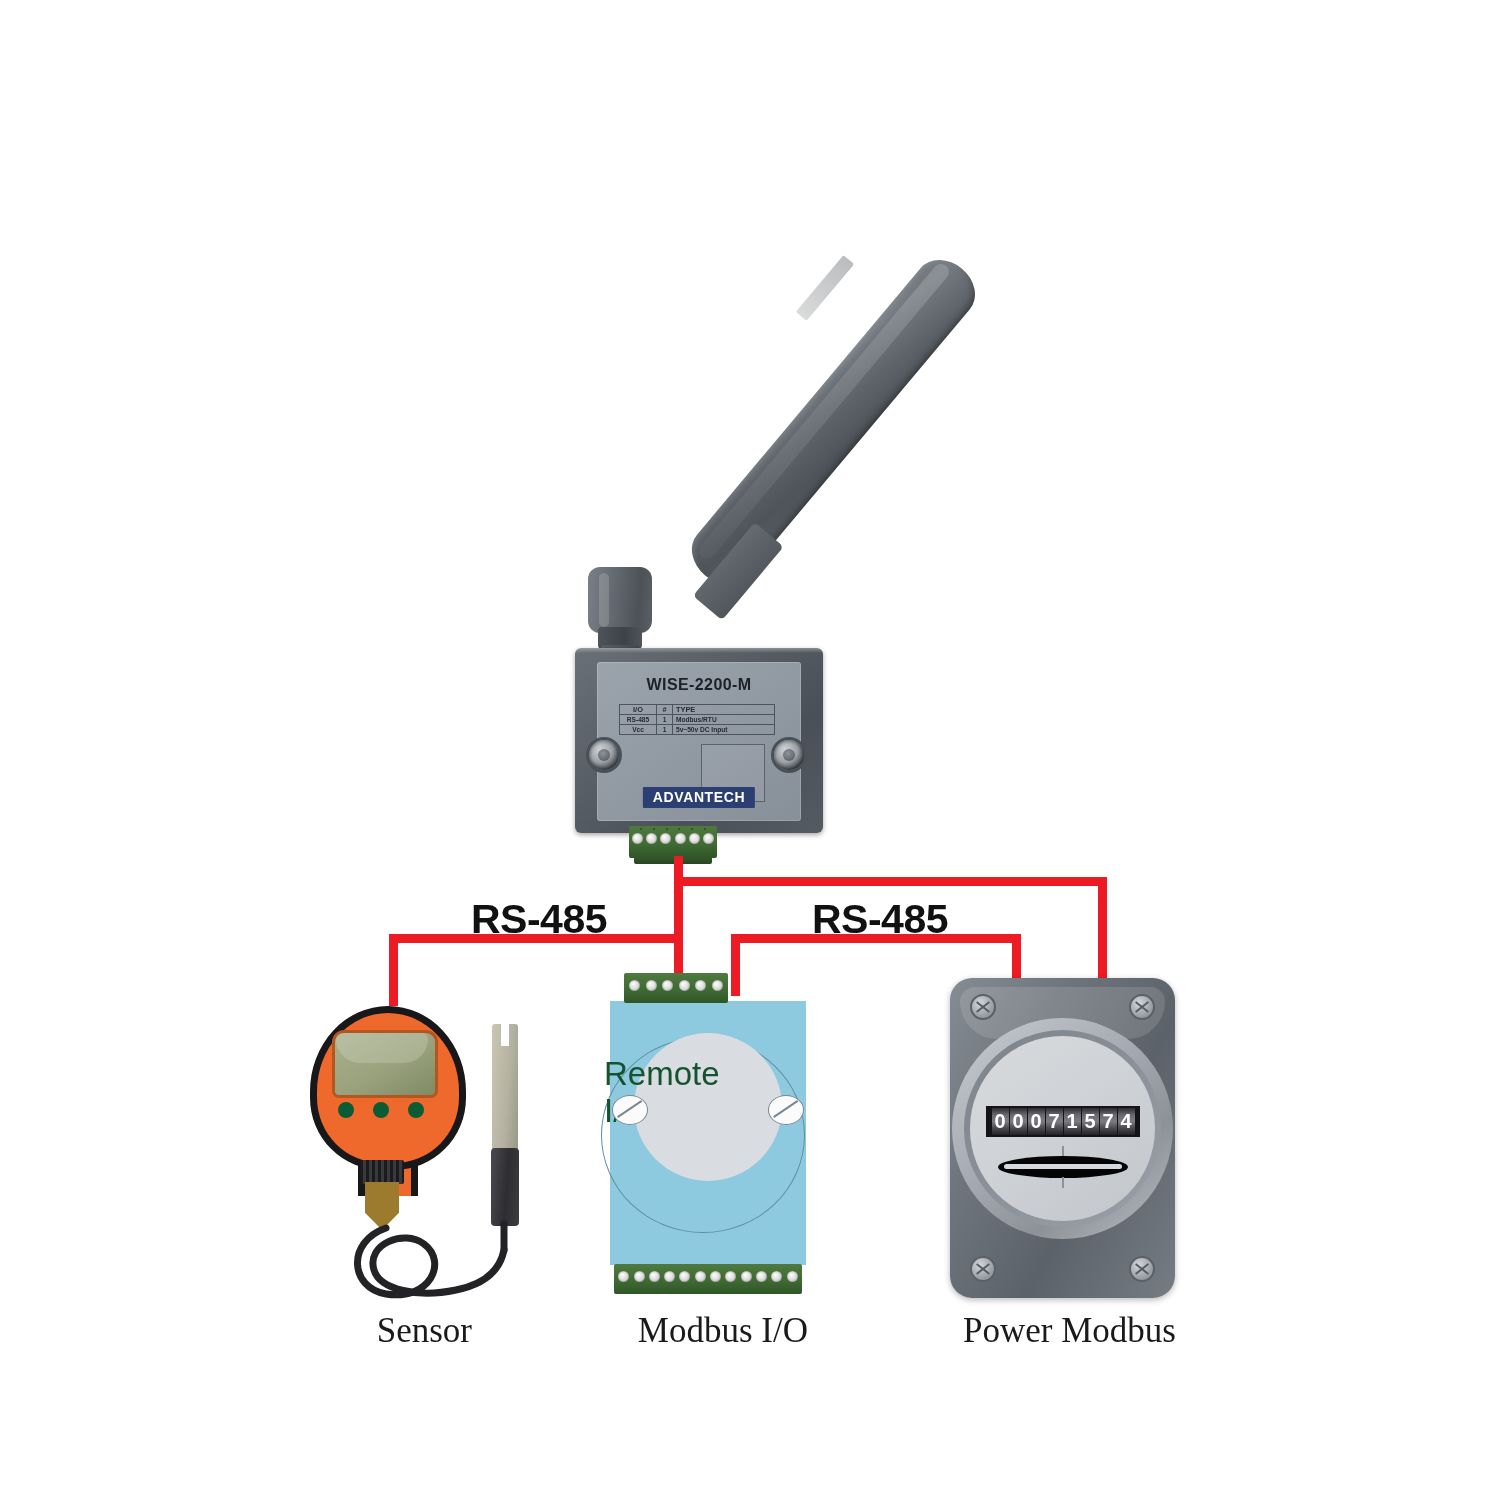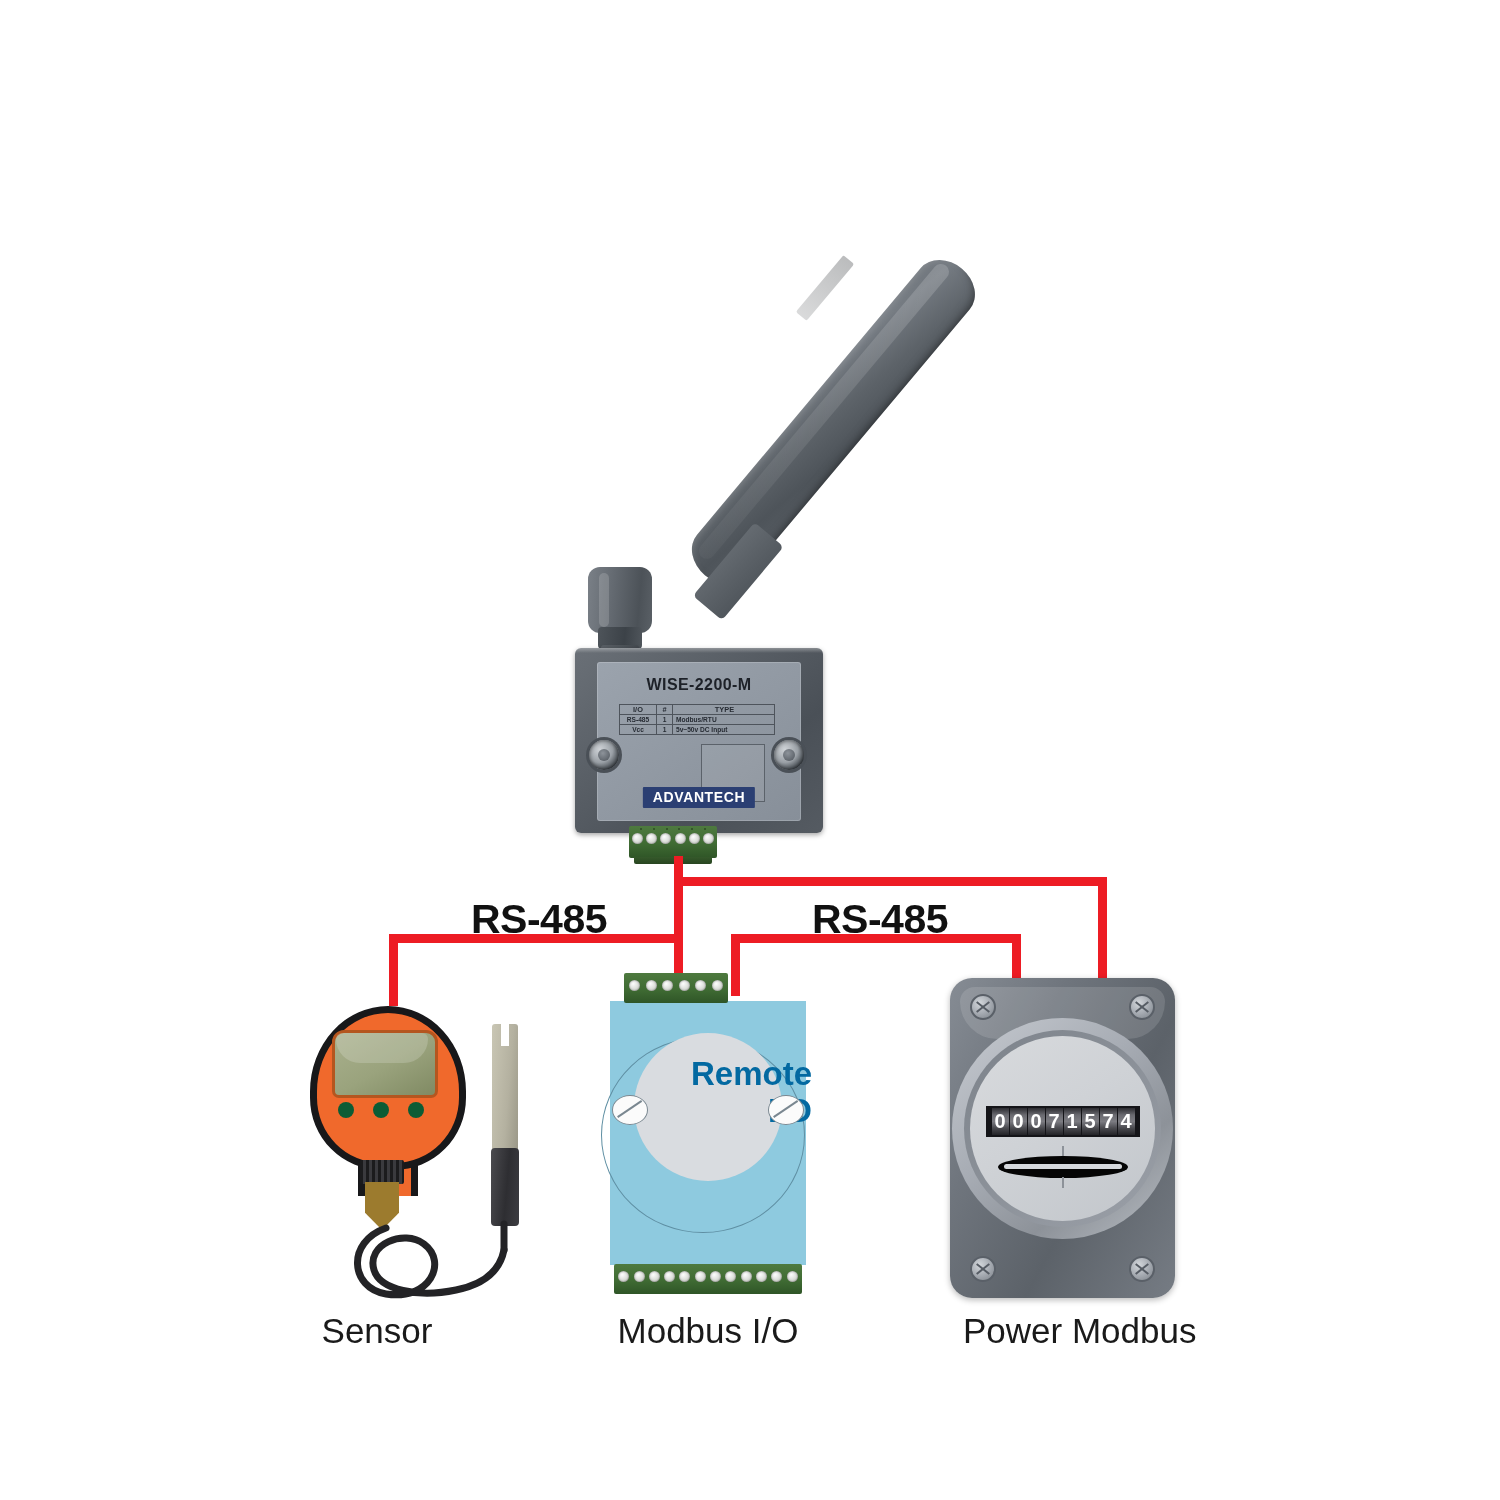--- a/index.html
+++ b/index.html
@@ -6,21 +6,21 @@
   html,body{margin:0;padding:0;background:#ffffff;}
   body{width:1500px;height:1500px;overflow:hidden;
        font-family:"Liberation Sans","DejaVu Sans",sans-serif;}
   #stage{position:relative;width:1500px;height:1500px;background:#fff;}
   .wire{position:absolute;background:#ED1C24;}
 
   
   .buslabel{position:absolute;font-weight:bold;color:#111;
             font-size:41px;letter-spacing:-0.5px;white-space:nowrap;}
   .devlabel{position:absolute;font-size:35px;color:#1a1a1a;
-            white-space:nowrap;text-align:center;}
+            white-space:nowrap;text-align:right;font-family:Liberation Serif, serif;}
 
   
   #antenna-group{position:absolute;left:560px;top:195px;width:430px;height:470px;}
   .ant-blade{position:absolute;left:118px;top:-18px;width:64px;height:400px;
     border-radius:32px/26px;
     background:linear-gradient(100deg,#6d7379 0%,#757b82 16%,#5d6369 46%,#4e545a 72%,#585e64 100%);
     transform:rotate(40deg);transform-origin:32px 392px;
     box-shadow:inset -7px 0 10px -6px rgba(0,0,0,.5), inset 7px 0 9px -6px rgba(255,255,255,.22);}
   .ant-blade-hi{position:absolute;left:128px;top:-10px;width:16px;height:380px;
     border-radius:10px;background:linear-gradient(180deg,rgba(255,255,255,.17),rgba(255,255,255,.03));
@@ -108,22 +108,22 @@
     background:linear-gradient(95deg,#4b4b4f,#2e2e32 55%,#3c3c41);}
   .sens-cable{position:absolute;left:52px;top:214px;width:178px;height:88px;}
 
   
   #rio{position:absolute;left:604px;top:973px;width:208px;height:322px;}
   .rio-body{position:absolute;left:6px;top:28px;width:196px;height:264px;background:#8ECADF;}
   .rio-ring{position:absolute;left:-3px;top:64px;width:204px;height:196px;border-radius:50%;
     border:1px solid #5f8fa3;box-sizing:border-box;}
   .rio-disc{position:absolute;left:30px;top:60px;width:148px;height:148px;border-radius:50%;
     background:#D9DCE0;}
-  .rio-txt{position:absolute;left:0;right:0;top:82px;text-align:right;color:#0369a1;
-    font-weight:bold;font-size:33px;line-height:37px;}
+  .rio-txt{position:absolute;left:0;right:0;top:82px;text-align:left;color:#14532d;
+    font-weight:normal;font-size:33px;line-height:37px;}
   .rio-scr{position:absolute;top:122px;width:34px;height:28px;border-radius:50%;
     background:#fbfbfb;border:1px solid #7a8790;}
   .rio-scr:after{content:"";position:absolute;left:2px;top:12px;width:29px;height:1.5px;
     background:#7a8790;transform:rotate(-34deg);}
   .rio-tb-top{position:absolute;left:20px;top:0;width:104px;height:30px;}
   .rio-tb-bot{position:absolute;left:10px;top:291px;width:188px;height:30px;}
 
   
   #meter{position:absolute;left:950px;top:978px;width:225px;height:320px;}
   .mt-back{position:absolute;left:0;top:0;width:225px;height:320px;border-radius:22px;
@@ -172,21 +172,21 @@
 
   <div id="wise">
     <div class="wise-shell"></div>
     <div class="wise-face">
       <div class="wise-title">WISE-2200-M</div>
       <table class="wise-table">
         <tbody>
             <tr>
           <th class="c-io">I/O</th>
           <th class="c-n">#</th>
-          <th class="c-ty" style="text-align:center">TYPE</th>
+          <th class="c-ty" style="text-align:left">TYPE</th>
         </tr>
         <tr>
           <td class="c-io">RS-485</td>
           <td class="c-n">1</td>
           <td class="c-ty">Modbus/RTU</td>
         </tr>
         <tr>
           <td class="c-io">Vcc</td>
           <td class="c-n">1</td>
           <td class="c-ty">5v~50v DC Input</td>

